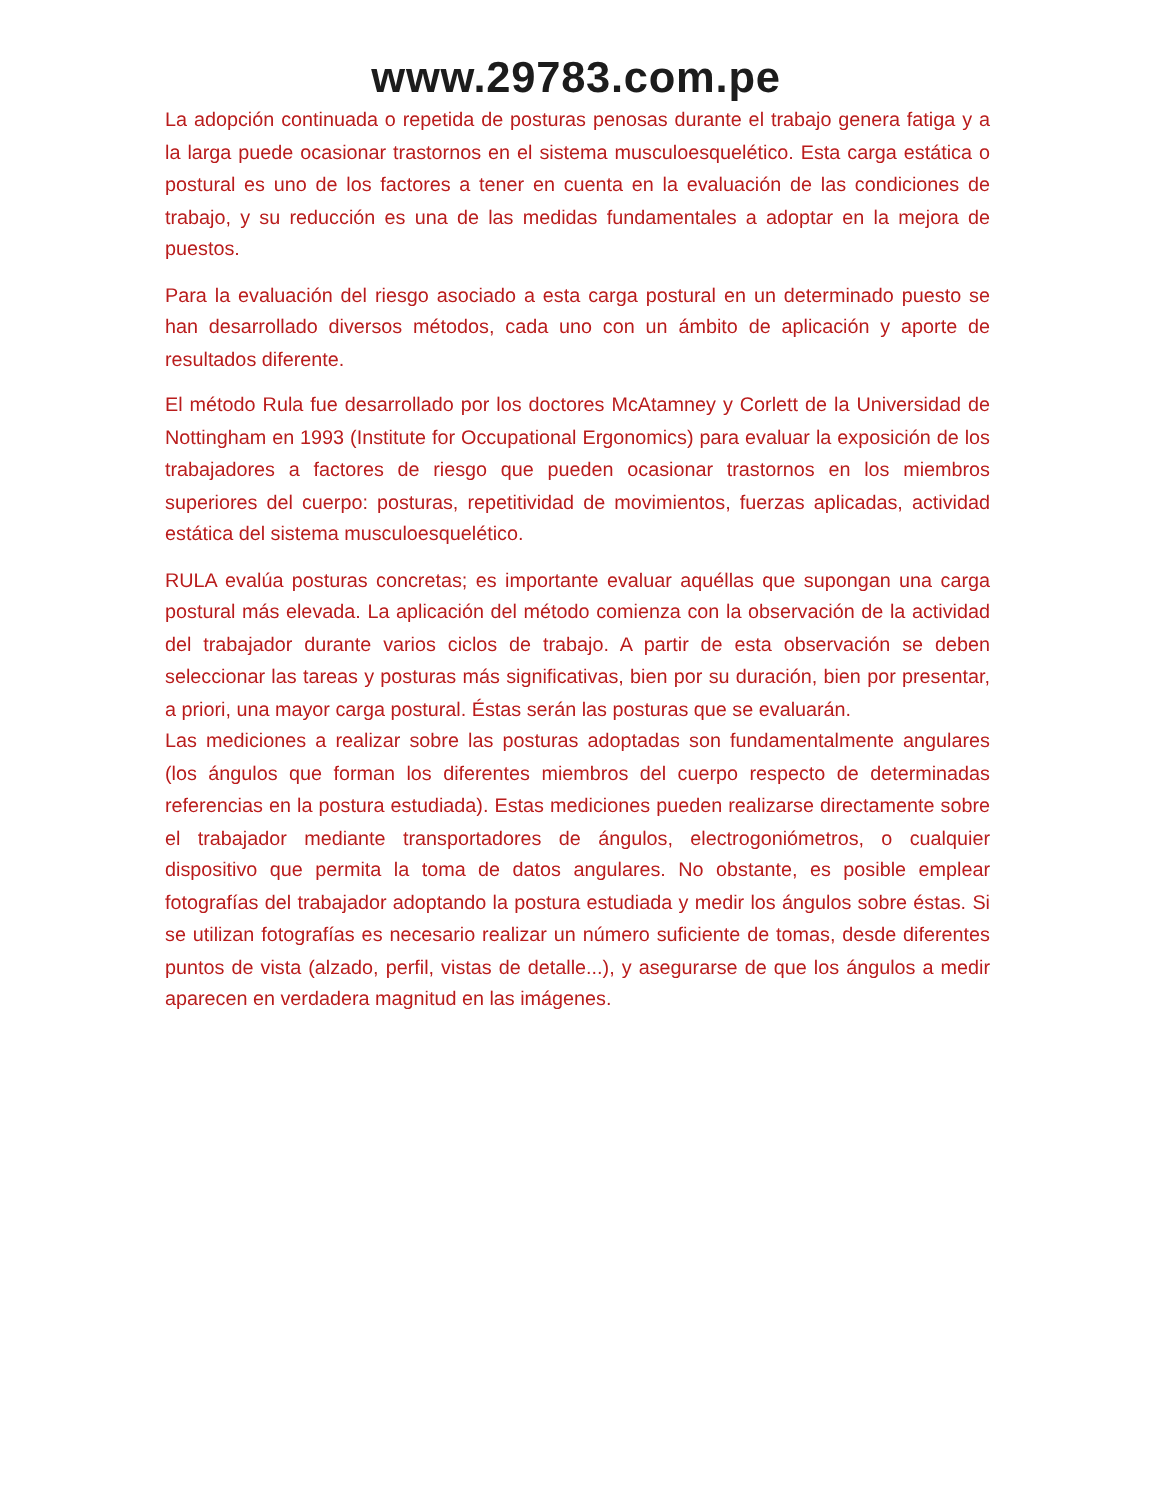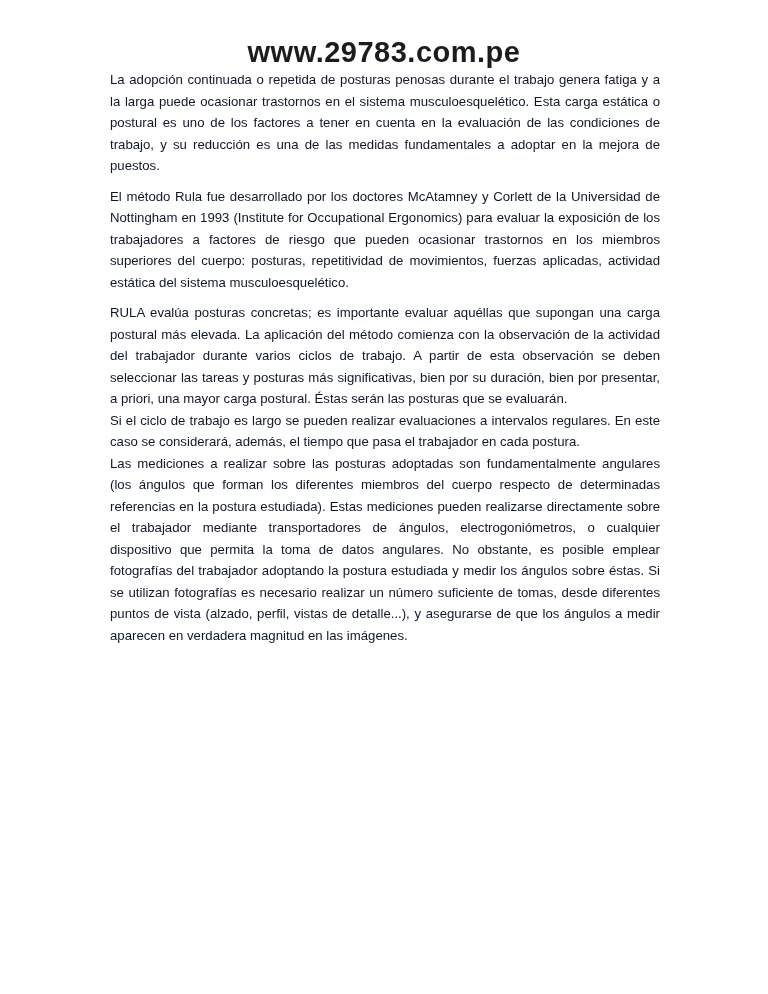--- a/index.html
+++ b/index.html
@@ -40,21 +40,21 @@
     margin-top: 68px;
     margin-bottom: 28px;
     font-size: 22px;
     font-weight: bold;
     color: var(--accent, #ff9800);
   }
 
   .doc-paragraph {
     font-size: 13.2px;
     line-height: 21.5px;
-    color: #0f172a;
+    color: #b91c1c;
     text-align: justify;
     margin-bottom: 9px;
   }
 
   
   .doc-paragraph.tight {
     margin-bottom: 0;
   }
 </style>
 </head>
@@ -64,24 +64,24 @@
 
   <div class="site-header">
     <span class="site-url">www.29783.com.pe</span>
   </div>
 
   <div class="content">
 
 
     <p class="doc-paragraph">La adopción continuada o repetida de posturas penosas durante el trabajo genera fatiga y a la larga puede ocasionar trastornos en el sistema musculoesquelético. Esta carga estática o postural es uno de los factores a tener en cuenta en la evaluación de las condiciones de trabajo, y su reducción es una de las medidas fundamentales a adoptar en la mejora de puestos.</p>
 
+    <p class="doc-paragraph">Para la evaluación del riesgo asociado a esta carga postural en un determinado puesto se han desarrollado diversos métodos, cada uno con un ámbito de aplicación y aporte de resultados diferente.</p>
 
     <p class="doc-paragraph">El método Rula fue desarrollado por los doctores McAtamney y Corlett de la Universidad de Nottingham en 1993 (Institute for Occupational Ergonomics) para evaluar la exposición de los trabajadores a factores de riesgo que pueden ocasionar trastornos en los miembros superiores del cuerpo: posturas, repetitividad de movimientos, fuerzas aplicadas, actividad estática del sistema musculoesquelético.</p>
 
     <p class="doc-paragraph tight">RULA evalúa posturas concretas; es importante evaluar aquéllas que supongan una carga postural más elevada. La aplicación del método comienza con la observación de la actividad del trabajador durante varios ciclos de trabajo. A partir de esta observación se deben seleccionar las tareas y posturas más significativas, bien por su duración, bien por presentar, a priori, una mayor carga postural. Éstas serán las posturas que se evaluarán.</p>
 
-    <p class="doc-paragraph tight">Si el ciclo de trabajo es largo se pueden realizar evaluaciones a intervalos regulares. En este caso se considerará, además, el tiempo que pasa el trabajador en cada postura.</p>
 
     <p class="doc-paragraph tight">Las mediciones a realizar sobre las posturas adoptadas son fundamentalmente angulares (los ángulos que forman los diferentes miembros del cuerpo respecto de determinadas referencias en la postura estudiada). Estas mediciones pueden realizarse directamente sobre el trabajador mediante transportadores de ángulos, electrogoniómetros, o cualquier dispositivo que permita la toma de datos angulares. No obstante, es posible emplear fotografías del trabajador adoptando la postura estudiada y medir los ángulos sobre éstas. Si se utilizan fotografías es necesario realizar un número suficiente de tomas, desde diferentes puntos de vista (alzado, perfil, vistas de detalle...), y asegurarse de que los ángulos a medir aparecen en verdadera magnitud en las imágenes.</p>
 
   </div>
 
 </div>
 
 </body></html>

